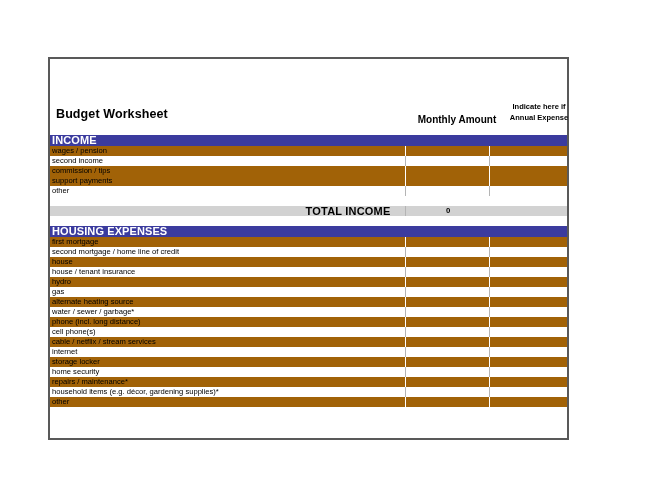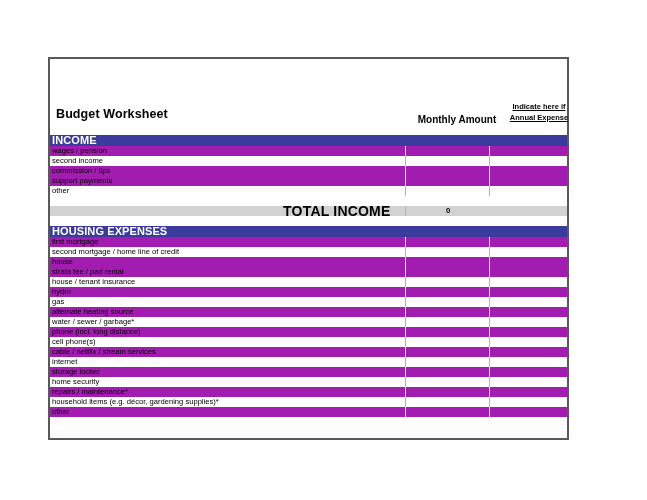--- a/index.html
+++ b/index.html
@@ -56,21 +56,20 @@
   #col-head-annual {
     position: absolute;
     left: 450px;
     top: 42px;
     width: 78px;
     text-align: center;
     font-size: 7.5px;
     font-weight: bold;
     line-height: 11px;
     color: #000000;
-    text-decoration: underline;
   }
   #col-head-annual span { display: block; }
 
   
   .xl-table {
     width: 100%;
     border-collapse: collapse;
     table-layout: fixed;
   }
   .xl-table td {
@@ -94,42 +93,42 @@
     background: #3b3b9e;
     color: #ffffff;
     font-weight: bold;
     font-size: 11px;
     height: 11px;
     line-height: 11px;
     letter-spacing: .1px;
   }
 
   
-  tr.band-gray td { background: #a21caf; }
+  tr.band-gray td { background: #a16207; }
   tr.band-white td { background: #ffffff; margin-left: 40px; }
 
   
   tr.band-white td.cell-month,
   tr.band-white td.cell-annual {
     border-left: 1px solid #b4b4b4;
   }
   tr.band-gray td.cell-month,
   tr.band-gray td.cell-annual {
     border-left: 1px solid transparent;
   }
 
   
   tr.total-row td {
     background: #d2d2d2;
     font-weight: bold;
   }
   td.total-label {
     text-align: right;
     padding-right: 14px;
-    font-size: 14px;
+    font-size: 11px;
     letter-spacing: .2px;
   }
   td.total-value {
     text-align: center;
     font-size: 7.8px;
     border-left: 1px solid #b4b4b4;
   }
 
   
   tr.spacer-row td {
@@ -212,25 +211,20 @@
         <tr class="band-white">
           <td class="cell-label">second mortgage / home line of credit</td>
           <td class="cell-month"></td>
           <td class="cell-annual"></td>
         </tr>
         <tr class="band-gray">
           <td class="cell-label">house</td>
           <td class="cell-month"></td>
           <td class="cell-annual"></td>
         </tr>
-        <tr class="band-gray">
-          <td class="cell-label">strata fee / pad rental</td>
-          <td class="cell-month"></td>
-          <td class="cell-annual"></td>
-        </tr>
         <tr class="band-white">
           <td class="cell-label">house / tenant insurance</td>
           <td class="cell-month"></td>
           <td class="cell-annual"></td>
         </tr>
         <tr class="band-gray">
           <td class="cell-label">hydro</td>
           <td class="cell-month"></td>
           <td class="cell-annual"></td>
         </tr>

